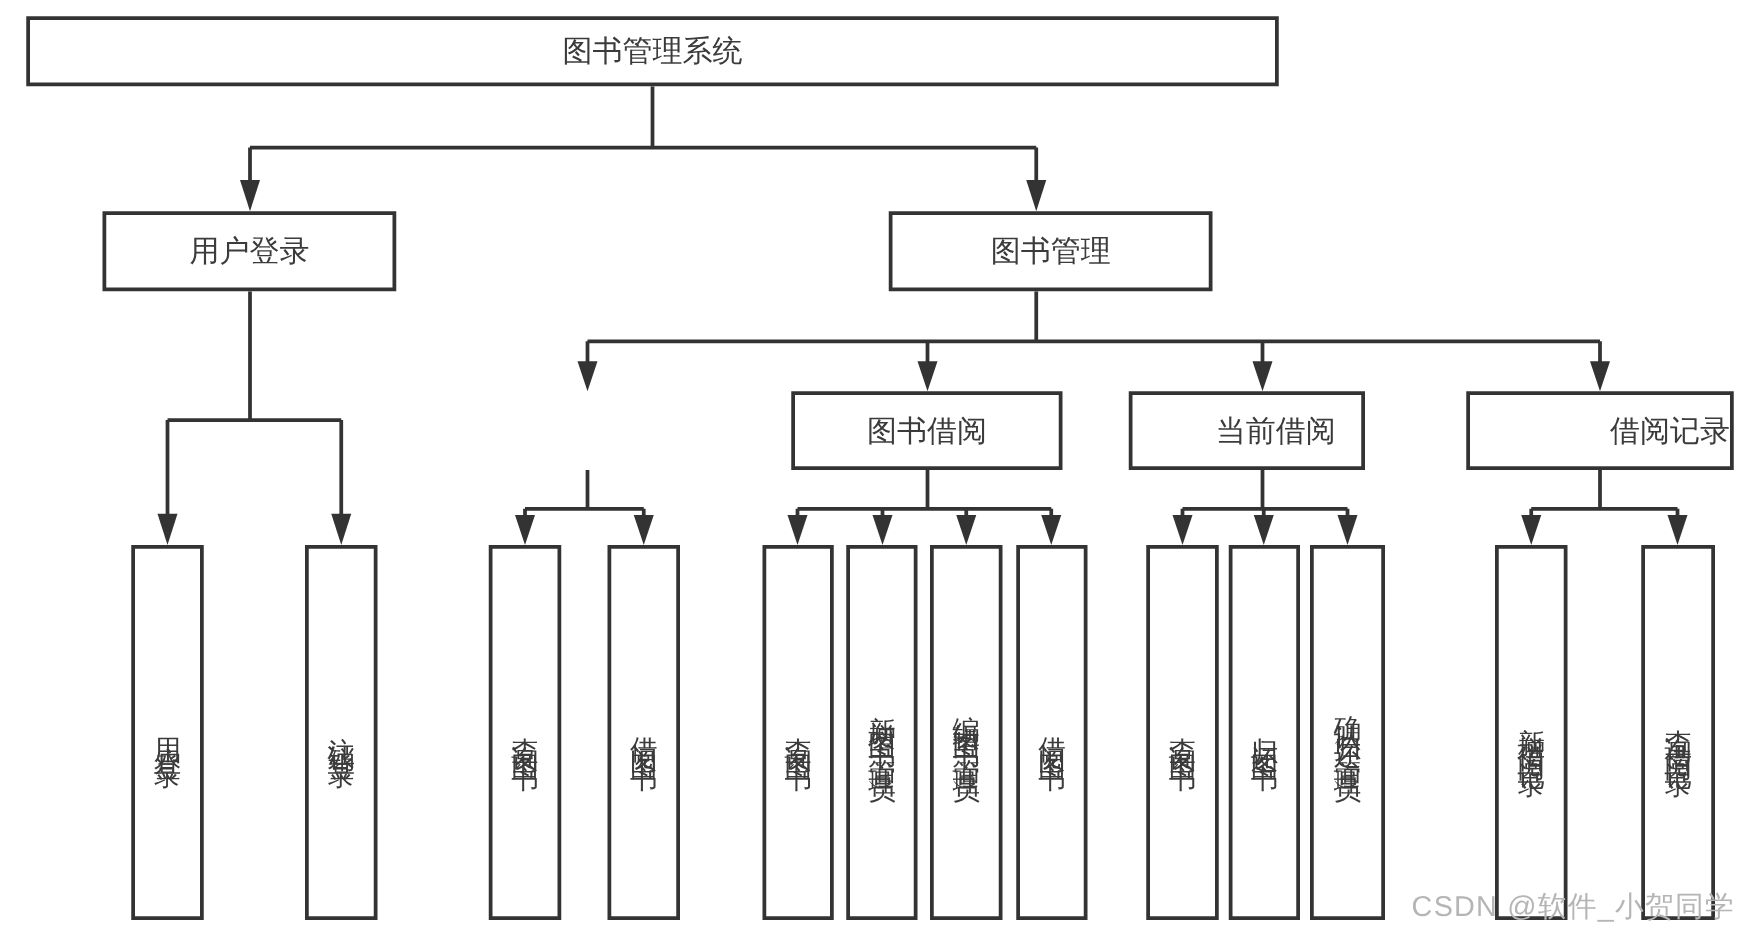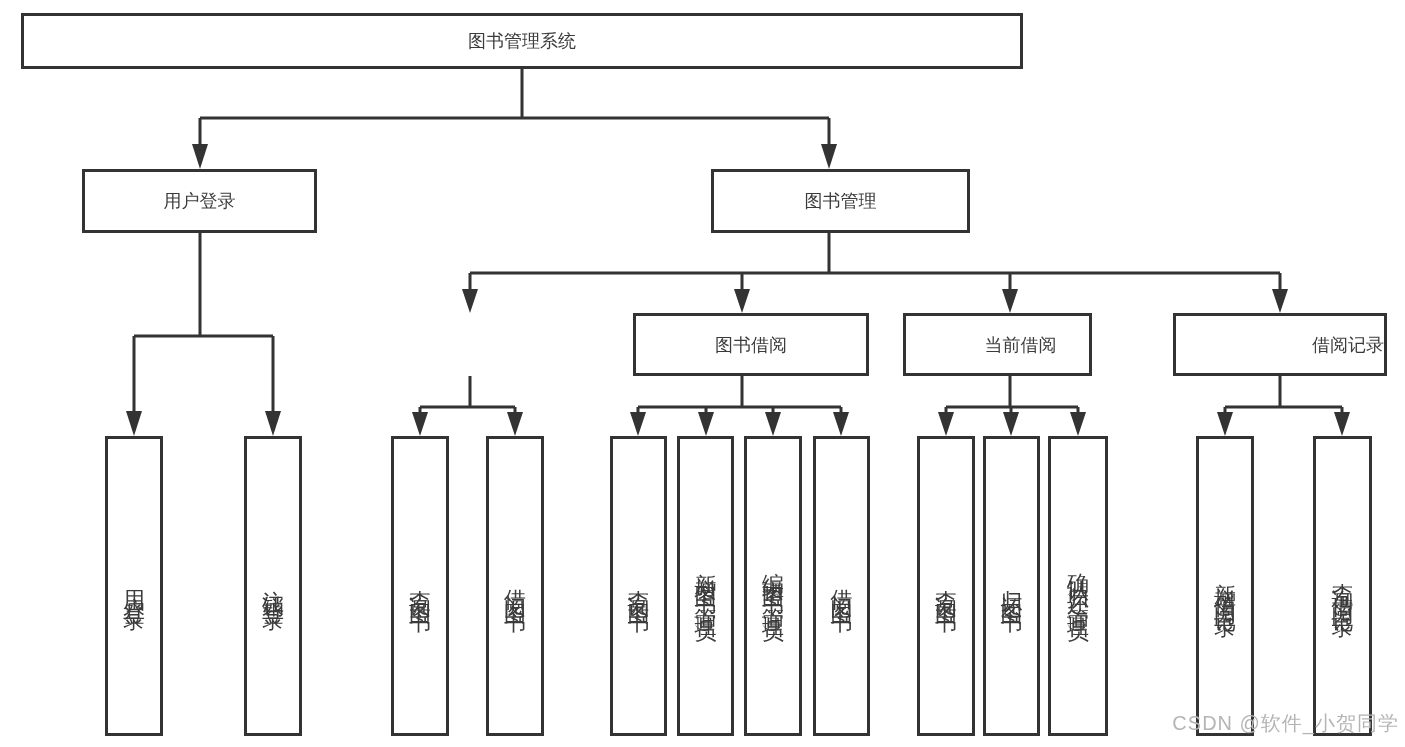--- a/index.html
+++ b/index.html
@@ -14,60 +14,60 @@
   svg.connectors { position: absolute; left: 0; top: 0; z-index: 1; }
   .node {
     position: absolute;
     box-sizing: border-box;
     border: 3px solid #333333;
     background: #ffffff;
     display: flex;
     align-items: center;
     justify-content: center;
     color: #3b3b3b;
-    font-size: 18px;
+    font-size: 24px;
     z-index: 2;
     white-space: nowrap;
   }
   .node.v {
     writing-mode: vertical-rl;
     text-orientation: mixed;
     font-size: 22px;
     letter-spacing: 7px;
   }
   
   .n-root   { left: 21px;  top: 13px;  width: 1002px; height: 56px; }
   
   .n-login  { left: 82px;  top: 169px; width: 235px; height: 64px; }
   .n-mgmt   { left: 711px; top: 169px; width: 259px; height: 64px; text-align: center; }
   
   .n-rec    { left: 362px;  top: 313px; width: 217px; height: 63px; }
-  .n-borrow { left: 633px;  top: 313px; width: 236px; height: 63px; }
+  .n-borrow { left: 633px;  top: 313px; width: 217px; height: 63px; }
   .n-cur    { left: 903px;  top: 313px; width: 189px; height: 63px; padding-left: 46px; }
   .n-hist   { left: 1173px; top: 313px; width: 214px; height: 63px; justify-content: flex-end; }
   
   .v { top: 436px; width: 58px; height: 300px; }
   .n-l1 { left: 105px; }
   .n-l2 { left: 244px; }
   .n-r1 { left: 391px; }
   .n-r2 { left: 486px; }
   .n-b1 { left: 610px; width: 57px; }
   .n-b2 { left: 677px; width: 57px; letter-spacing: 4px; }
   .n-b3 { left: 744px; width: 58px; letter-spacing: 4px; }
   .n-b4 { left: 813px; width: 57px; }
   .n-c1 { left: 917px; }
   .n-c2 { left: 983px; width: 57px; }
   .n-c3 { left: 1048px; width: 60px; letter-spacing: 4px; }
   .n-h1 { left: 1196px; letter-spacing: 5px; }
   .n-h2 { left: 1313px; width: 59px; letter-spacing: 5px; }
   .watermark {
     position: absolute;
-    right: 6px; top: 710px;
+    right: 17px; top: 710px;
     color: #b5b5b5;
-    font-size: 20px;
+    font-size: 23px;
     z-index: 3;
     letter-spacing: 1px;
   }
 </style>
 </head>
 <body>
 
 <div class="canvas">
 
   <svg class="connectors" width="1405" height="747" viewBox="0 0 1405 747">

